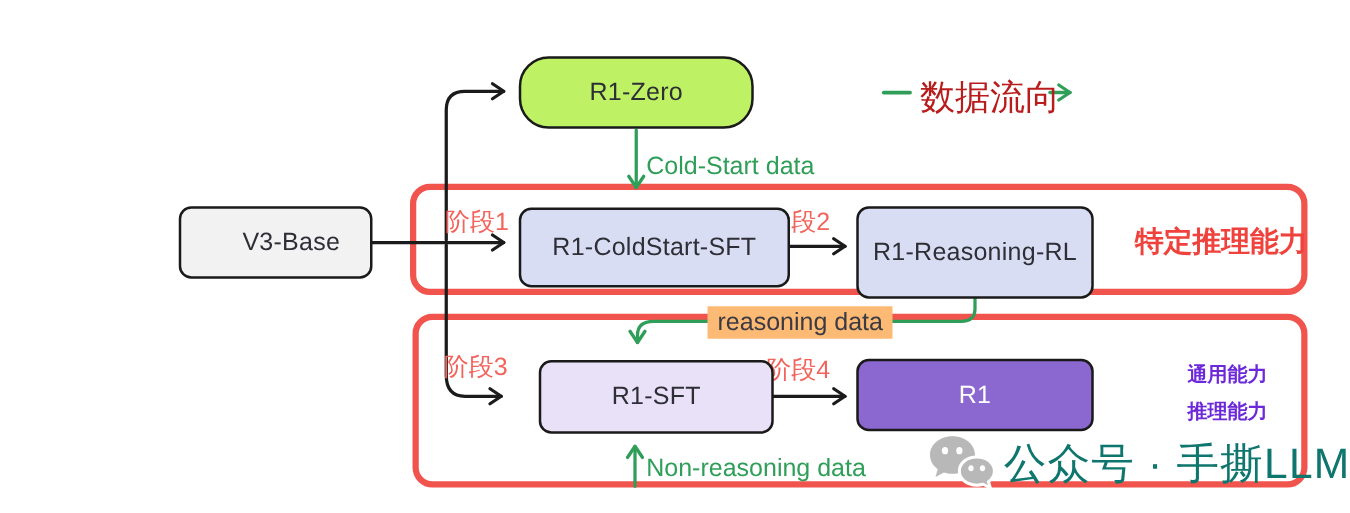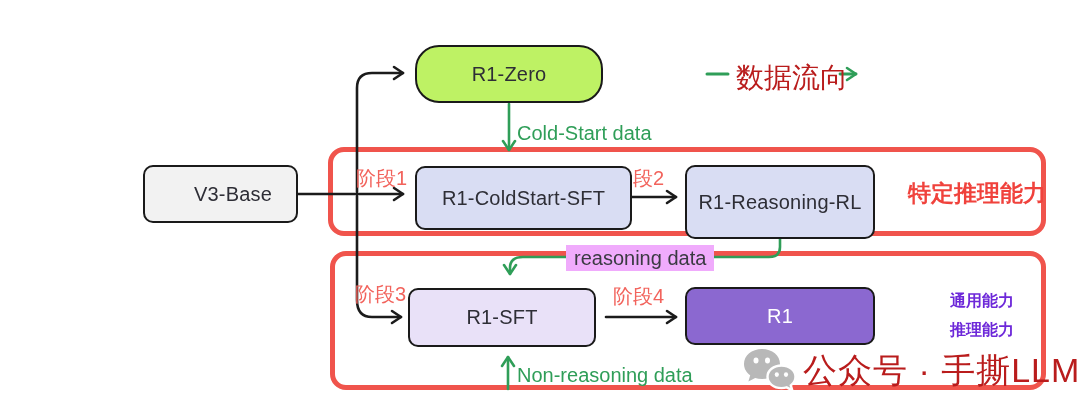--- a/index.html
+++ b/index.html
@@ -23,23 +23,23 @@
   .node.fill-blue{background:#bef264;border-radius:24px;}
   .node.fill-peri{background:#d9ddf3;}
   .node.fill-lav{background:#e9e1f8;}
   .node.fill-purple{background:#8b68d0;color:#ffffff;}
   
   .lbl{position:absolute;white-space:nowrap;line-height:1.1;}
   .lbl-red{color:#f2635c;font-size:20px;}
   .lbl-green{color:#2f9e58;font-size:20px;}
   .lbl-heading{color:#f0423c;font-size:23px;font-weight:bold;padding-left:12px;}
   .lbl-heading2{color:#6d28d9;font-size:16px;font-weight:bold;text-align:right;line-height:29px;white-space:nowrap;}
-  .lbl-edge-dark{color:#3a3a42;font-size:20px;background:#f0abfc;padding:2px 8px;}
+  .lbl-edge-dark{color:#3a3a42;font-size:20px;background:#fdba74;padding:2px 8px;}
   .lbl-legend{color:#b91c1c;font-size:28px;}
-  .watermark-text{color:#b91c1c;font-size:34px;letter-spacing:1px;white-space:nowrap;}
+  .watermark-text{color:#0f766e;font-size:34px;letter-spacing:1px;white-space:nowrap;}
   svg.overlay{position:absolute;left:0;top:0;pointer-events:none;}
 </style>
 </head>
 <body>
 
 <div id="canvas">
 
   <div class="group-frame" style="left:328px;top:147px;width:718px;height:89px;"></div>
   <div class="group-frame" style="left:330px;top:251px;width:716px;height:139px;"></div>
 
@@ -89,21 +89,21 @@
   </div>
   <div class="node fill-blue" style="left:415px;top:45px;width:188px;height:58px;">
     <span>R1-Zero</span>
   </div>
   <div class="node fill-peri" style="left:415px;top:166px;width:217px;height:64px;">
     <span>R1-ColdStart-SFT</span>
   </div>
   <div class="node fill-peri" style="left:685px;top:165px;width:190px;height:74px;">
     <span>R1-Reasoning-RL</span>
   </div>
-  <div class="node fill-lav" style="left:408px;top:288px;width:188px;height:59px;">
+  <div class="node fill-lav" style="left:431px;top:288px;width:188px;height:59px;">
     <span>R1-SFT</span>
   </div>
   <div class="node fill-purple" style="left:685px;top:287px;width:190px;height:58px;">
     <span>R1</span>
   </div>
 
   <div class="abs" style="left:743px;top:346px;width:340px;height:50px;display:flex;align-items:center;">
     <svg width="54" height="46" viewBox="0 0 54 46">
       <path d="M19,1 C8.7,1 1,7.6 1,16 C1,20.6 3.4,24.6 7.2,27.3 L5.4,33.6 L12.2,30 C14.3,30.7 16.6,31 19,31 C29.3,31 37,24.4 37,16 C37,7.6 29.3,1 19,1 Z" fill="#b8b8b8"></path>
       <ellipse cx="13" cy="12.5" rx="2.5" ry="2.9" fill="#ffffff"></ellipse>

